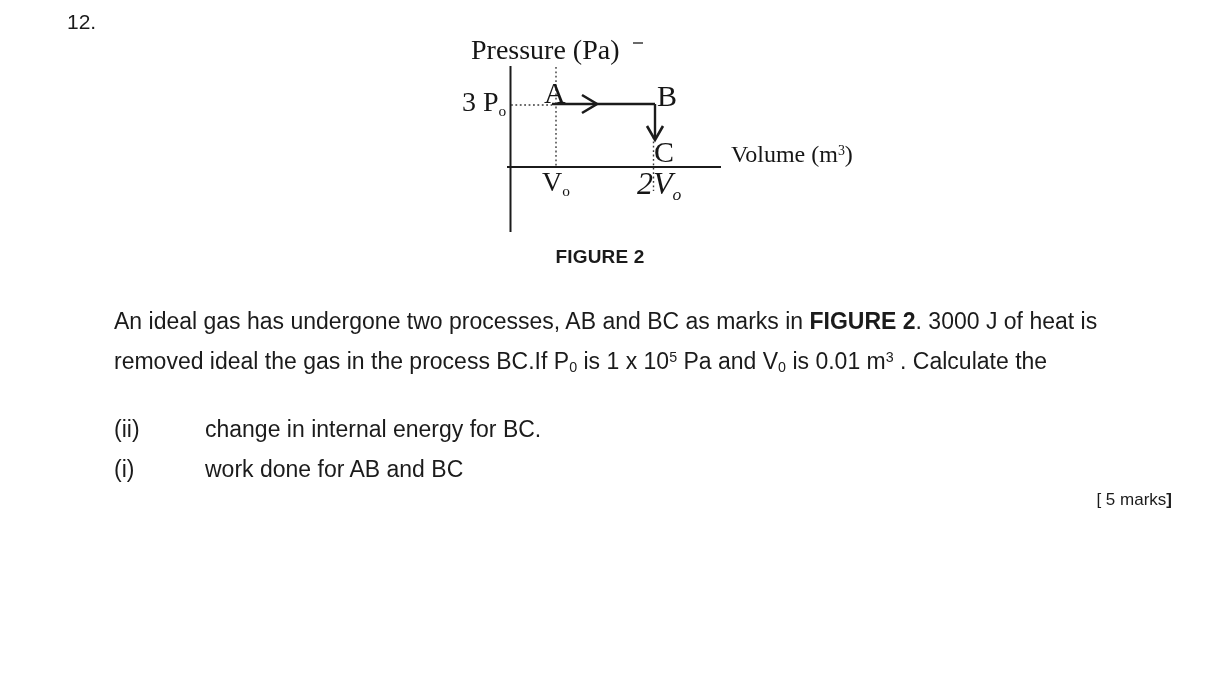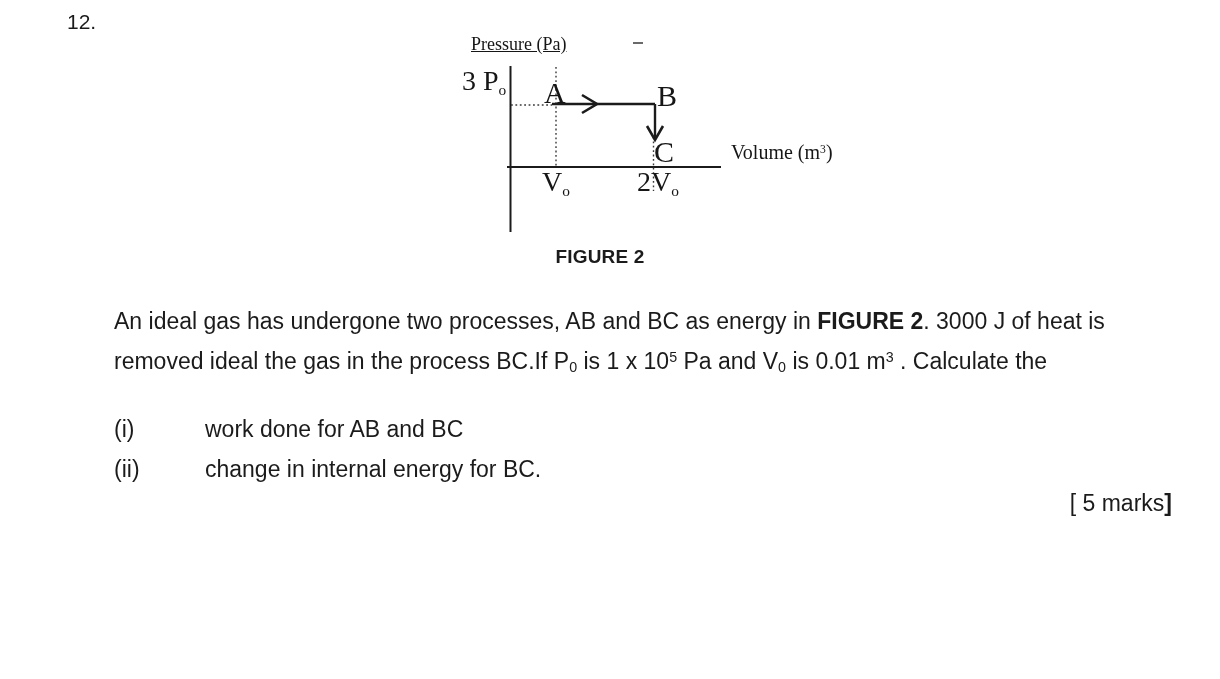--- a/index.html
+++ b/index.html
@@ -76,21 +76,21 @@
   .item-num {
     display: inline-block;
     width: 91px;
   }
 
   
   .marks {
     left: 940px; top: 490px;
     width: 232px;
     text-align: right;
-    font-size: 23px;
+    font-size: 17px;
     white-space: nowrap;
   }
   .marks .b { font-weight: 700; }
 </style>
 </head>
 <body>
 
 <div class="abs qnum">12.</div>
 
 <div class="abs figure">
@@ -105,40 +105,40 @@
 
     <line x1="112" y1="74" x2="215" y2="74" stroke="#1b1b1b" stroke-width="2.4"></line>
     <polyline points="142,65 157,74 142,83" fill="none" stroke="#1b1b1b" stroke-width="2.6"></polyline>
 
     <line x1="215" y1="74" x2="215" y2="108" stroke="#1b1b1b" stroke-width="2.4"></line>
     <polyline points="207,96 215,110 223,96" fill="none" stroke="#1b1b1b" stroke-width="2.6"></polyline>
   </svg>
 
   <span class="stray-mark"></span>
 
-  <div class="fig-lbl" style="left:31px; top:5px; font-size:18px;text-decoration:underline;">Pressure  (Pa)</div>
+  <div class="fig-lbl" style="left:31px; top:5px; font-size:28px;">Pressure  (Pa)</div>
 
-  <div class="fig-lbl" style="left:291px; top:112px; font-size:20px;"><span>Volume  (m</span><span class="fsup">3</span><span>)</span></div>
+  <div class="fig-lbl" style="left:291px; top:112px; font-size:24px;"><span>Volume  (m</span><span class="fsup">3</span><span>)</span></div>
 
-  <div class="fig-lbl" style="left:22px; top:36px; font-size:28px;"><span>3 P</span><span class="fsub">o</span></div>
+  <div class="fig-lbl" style="left:22px; top:57px; font-size:28px;"><span>3 P</span><span class="fsub">o</span></div>
 
   <div class="fig-lbl" style="left:104px; top:47px; font-size:30px;">A</div>
   <div class="fig-lbl" style="left:217px; top:50px; font-size:30px;">B</div>
   <div class="fig-lbl" style="left:214px; top:106px; font-size:30px;">C</div>
 
   <div class="fig-lbl" style="left:102px; top:137px; font-size:28px;"><span>V</span><span class="fsub">o</span></div>
 
-  <div class="fig-lbl" style="left:197px; top:137px; font-size:28px;"><span>2V</span><span class="fsub">o</span></div>
+  <div class="fig-lbl" style="left:197px; top:137px; font-size:32px;font-style:italic;"><span>2V</span><span class="fsub">o</span></div>
 </div>
 
 <div class="abs caption">FIGURE 2</div>
 
 <div class="abs para">
-  <div><span>An ideal gas has undergone two processes, AB and BC as energy in </span><span class="b">FIGURE 2</span><span>. 3000 J of heat is</span></div>
+  <div><span>An ideal gas has undergone two processes, AB and BC as marks in </span><span class="b">FIGURE 2</span><span>. 3000 J of heat is</span></div>
   <div><span>removed ideal the gas in the process BC.If P</span><span class="psub">0</span><span> is 1 x 10</span><span class="psup">5</span><span> Pa and V</span><span class="psub">0</span><span> is 0.01 m</span><span class="psup">3</span><span> . Calculate the</span></div>
 </div>
 
 <div class="abs items">
+  <div class="item-row"><span class="item-num">(ii)</span><span>change in internal energy for BC.</span></div>
   <div class="item-row"><span class="item-num">(i)</span><span>work done for AB and BC</span></div>
-  <div class="item-row"><span class="item-num">(ii)</span><span>change in internal energy for BC.</span></div>
 </div>
 
 <div class="abs marks"><span>[ 5 marks</span><span class="b">]</span></div>
 
 </body></html>

